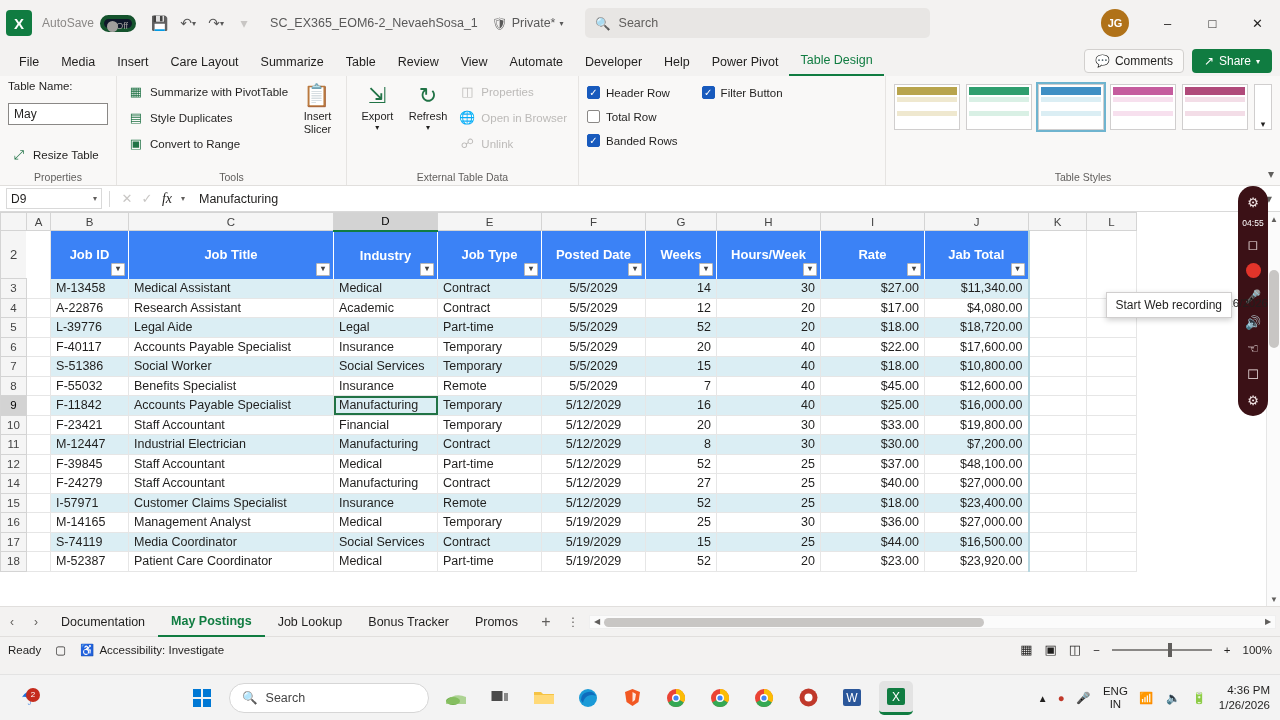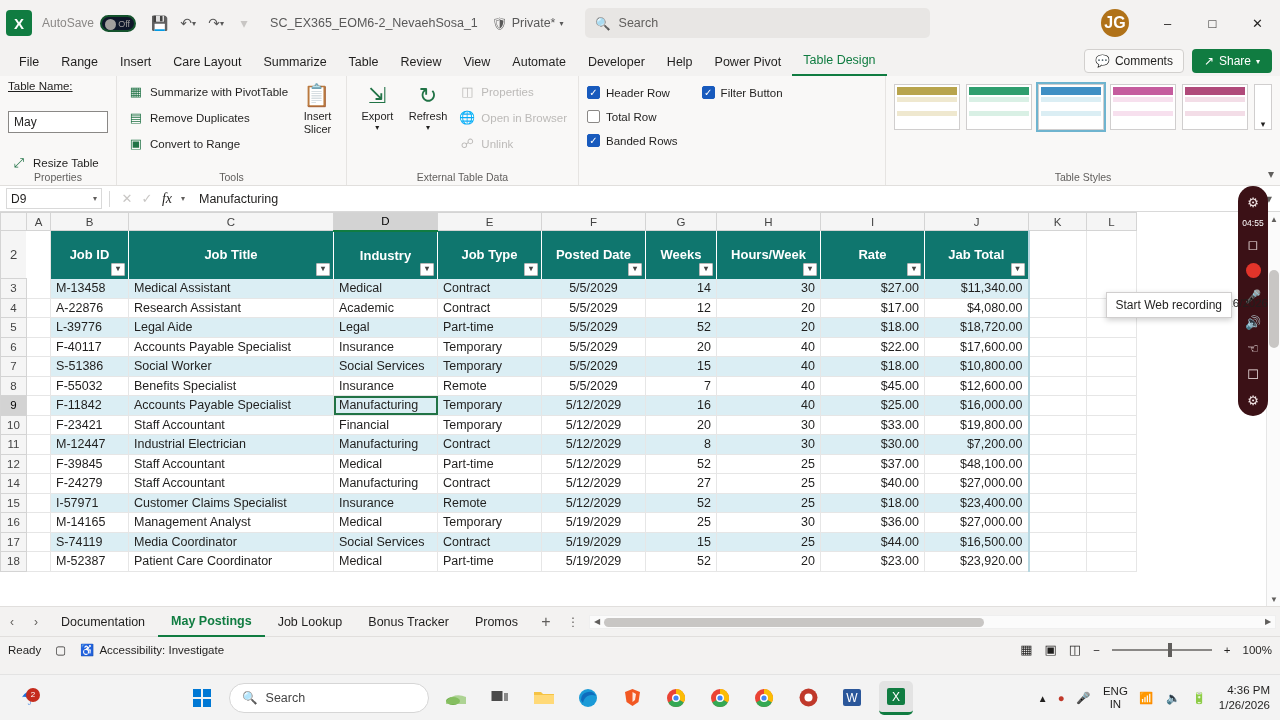--- a/index.html
+++ b/index.html
@@ -32,21 +32,21 @@
   }
   .autosave {
     display: flex; align-items: center; gap: 6px;
     color: #8a8886; font-size: 12px;
     margin-right: 10px;
   }
   .toggle {
     width: 36px; height: 17px;
     border-radius: 9px;
     background: #0f172a;
-    border: 2px solid #14532d;
+    border: 4px solid #14532d;
     position: relative;
   }
   .toggle .knob {
     position: absolute; top: 2px; left: 3px;
     width: 11px; height: 11px; border-radius: 50%;
     background: #a19f9d;
   }
   .toggle .off { position: absolute; right: 4px; top: 2px; font-size: 9px; color: #a19f9d; }
   .tb-icon {
     width: 26px; height: 26px;
@@ -78,21 +78,21 @@
     font-size: 12.5px;
     gap: 8px;
   }
   .titlebar-right {
     position: absolute; right: 0; top: 0;
     height: 46px; display: flex; align-items: center;
   }
   .avatar {
     width: 28px; height: 28px; border-radius: 50%;
     background: #b07219; color: #fff;
-    font-size: 16px; font-weight: bold;
+    font-size: 11px; font-weight: bold;
     display: flex; align-items: center; justify-content: center;
     margin-right: 16px;
   }
   .wbtn {
     width: 45px; height: 46px;
     display: flex; align-items: center; justify-content: center;
     color: #201f1e; font-size: 13px;
   }
 
   
@@ -162,21 +162,21 @@
 
   .tname-input {
     width: 100px; height: 22px;
     border: 1px solid #8a8886;
     background: #fff;
     font-size: 12px;
     padding: 0 5px;
     display: flex; align-items: center;
     margin-top: 3px;
   }
-  .tname-label { font-size: 11.5px; color: #201f1e; margin-bottom: 10px; text-decoration: underline; }
+  .tname-label { font-size: 11.5px; color: #201f1e; margin-bottom: 2px; }
   .small-cmd {
     display: flex; align-items: center; gap: 6px;
     font-size: 11.5px; color: #201f1e;
     padding: 2px 3px;
     white-space: nowrap;
   }
   .small-cmd .ico { width: 16px; text-align: center; color: #217346; font-size: 13px; }
   .bigbtn {
     width: 58px;
     display: flex; flex-direction: column; align-items: center;
@@ -270,21 +270,21 @@
     font-size: 12.5px;
     padding: 0 5px;
     white-space: nowrap;
     overflow: hidden;
   }
   tr.band-a td.cell { background: #dbeef4; }
   tr.band-b td.cell { background: #ffffff; }
   td.num { text-align: right; }
   td.ctr { text-align: center; }
   .tbl-header td {
-    background: #0f766e;
+    background: #3b82f6;
     color: #fff;
     font-weight: bold;
     font-size: 13px;
     text-align: center;
     vertical-align: middle;
     height: 48px;
     border-right: 1px solid #fff;
     position: relative;
     padding: 0 4px;
   }
@@ -504,21 +504,21 @@
   <div class="titlebar-right">
     <div class="avatar">JG</div>
     <div class="wbtn">–</div>
     <div class="wbtn">□</div>
     <div class="wbtn close">✕</div>
   </div>
 </div>
 
 <div class="tabs">
   <div class="tab">File</div>
-  <div class="tab">Range</div>
+  <div class="tab">Media</div>
   <div class="tab">Insert</div>
   <div class="tab">Care Layout</div>
   <div class="tab">Summarize</div>
   <div class="tab">Table</div>
   <div class="tab">Review</div>
   <div class="tab">View</div>
   <div class="tab">Automate</div>
   <div class="tab">Developer</div>
   <div class="tab">Help</div>
   <div class="tab">Power Pivot</div>
@@ -552,21 +552,21 @@
 
   <div class="rgroup" style="width:230px">
     <div class="gbody">
       <div style="display:flex;flex-direction:column;gap:7px;padding-top:2px">
         <div class="small-cmd">
           <span class="ico">▦</span>
           <span>Summarize with PivotTable</span>
         </div>
         <div class="small-cmd">
           <span class="ico">▤</span>
-          <span>Remove Duplicates</span>
+          <span>Style Duplicates</span>
         </div>
         <div class="small-cmd">
           <span class="ico">▣</span>
           <span>Convert to Range</span>
         </div>
       </div>
       <div class="bigbtn">
         <span class="bico">📋</span>
         <span>Insert Slicer</span>
       </div>

